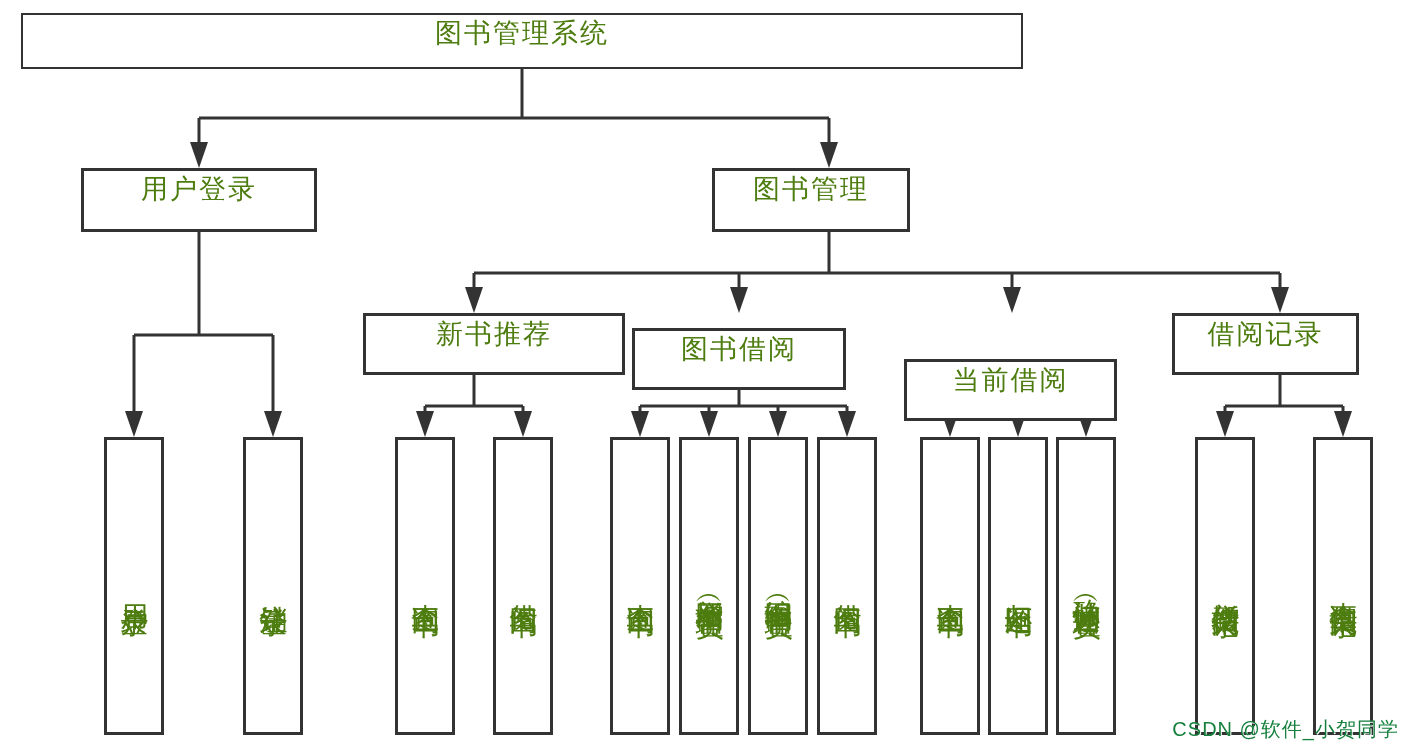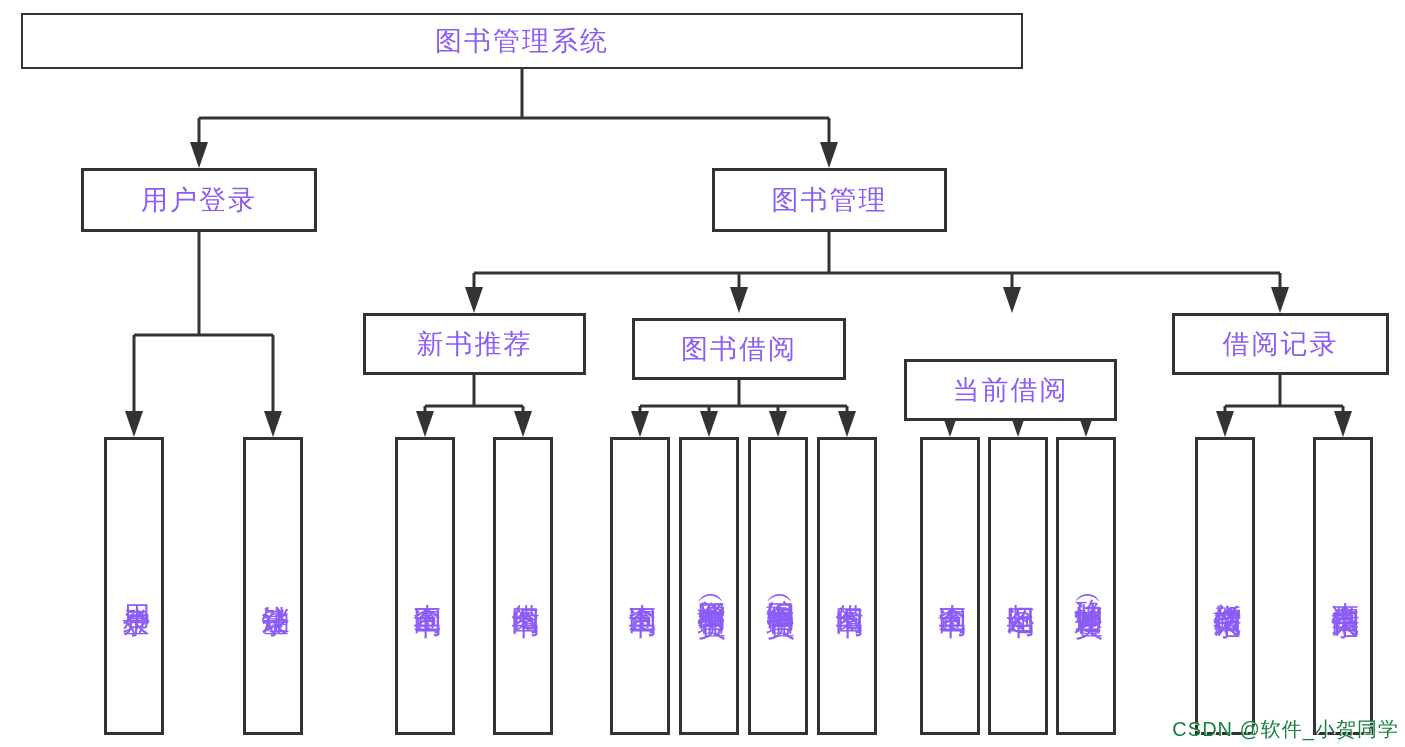--- a/index.html
+++ b/index.html
@@ -17,28 +17,26 @@
     left: 0; top: 0;
     width: 1405px; height: 747px;
     pointer-events: none;
   }
   .node {
     position: absolute;
     box-sizing: border-box;
     border: 3px solid #333333;
     background: #ffffff;
     display: flex;
-    align-items: center;
     justify-content: center;
     text-align: center;
     font-size: 27px;
     letter-spacing: 2px;
-    color: #8b5cf6;
+    color: #4d7c0f;
     z-index: 2;
-    font-family: Liberation Mono, monospace;
   }
   .node.root { border-width: 2px; font-size: 27px; }
   .node.vbox { border-width: 3px; }
   .vbox .vtext {
     writing-mode: vertical-rl;
     line-height: 1;
     font-size: 28px;
     letter-spacing: 2px;
     white-space: nowrap;
   }
@@ -127,34 +125,34 @@
     </g>
   </svg>
 
   <div class="node root" style="left:21px; top:13px; width:1002px; height:56px;">
     <span>图书管理系统</span>
   </div>
 
   <div class="node" style="left:81px; top:168px; width:236px; height:64px;">
     <span>用户登录</span>
   </div>
-  <div class="node" style="left:712px; top:168px; width:235px; height:64px;">
+  <div class="node" style="left:712px; top:168px; width:198px; height:64px;">
     <span>图书管理</span>
   </div>
 
-  <div class="node" style="left:363px; top:313px; width:223px; height:62px;">
+  <div class="node" style="left:363px; top:313px; width:262px; height:62px;">
     <span>新书推荐</span>
   </div>
-  <div class="node" style="left:632px; top:318px; width:214px; height:62px;">
+  <div class="node" style="left:632px; top:328px; width:214px; height:62px;">
     <span>图书借阅</span>
   </div>
   <div class="node" style="left:904px; top:313px; width:213px; height:62px;margin-top:46px;">
     <span>当前借阅</span>
   </div>
-  <div class="node" style="left:1172px; top:313px; width:217px; height:62px;">
+  <div class="node" style="left:1172px; top:313px; width:187px; height:62px;">
     <span>借阅记录</span>
   </div>
 
   <div class="node vbox" style="left:104px; top:437px; width:60px; height:298px;">
     <span class="vtext">用户登录</span>
   </div>
   <div class="node vbox" style="left:243px; top:437px; width:60px; height:298px;">
     <span class="vtext">注销登录</span>
   </div>
 

